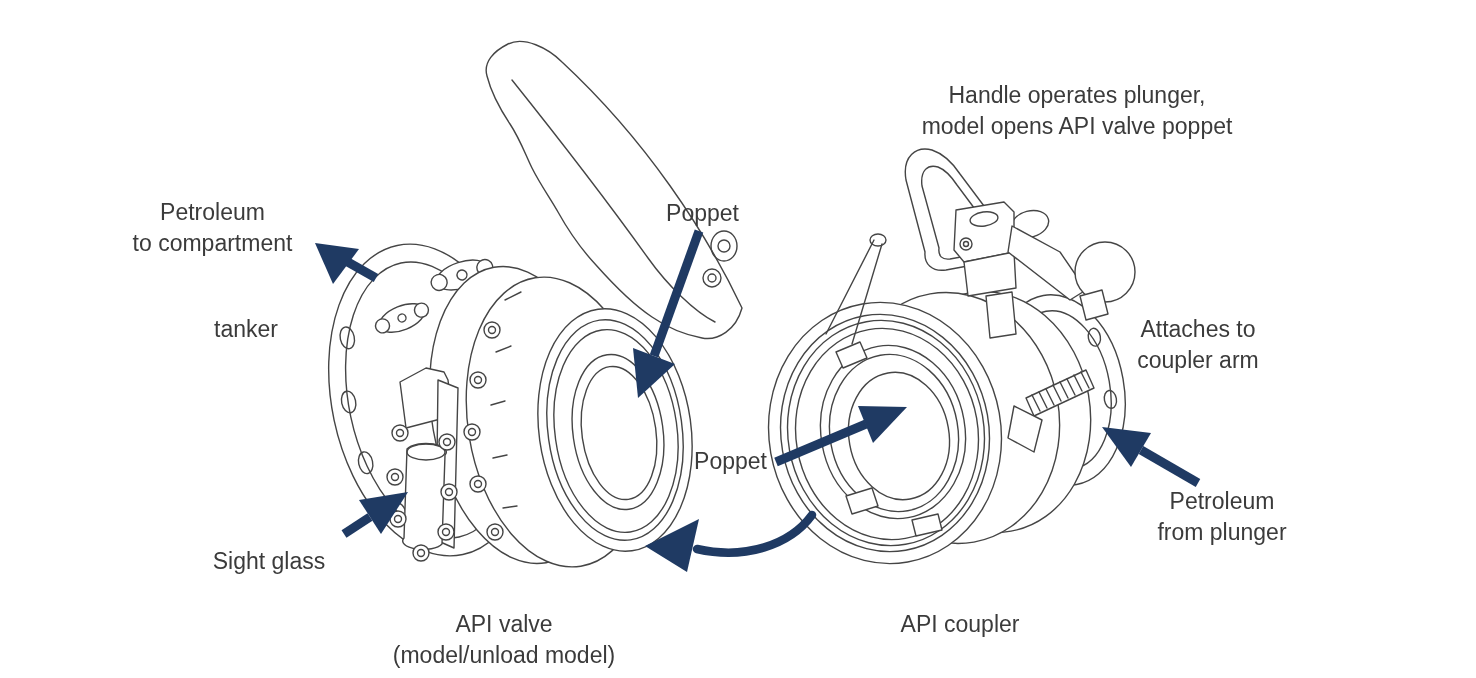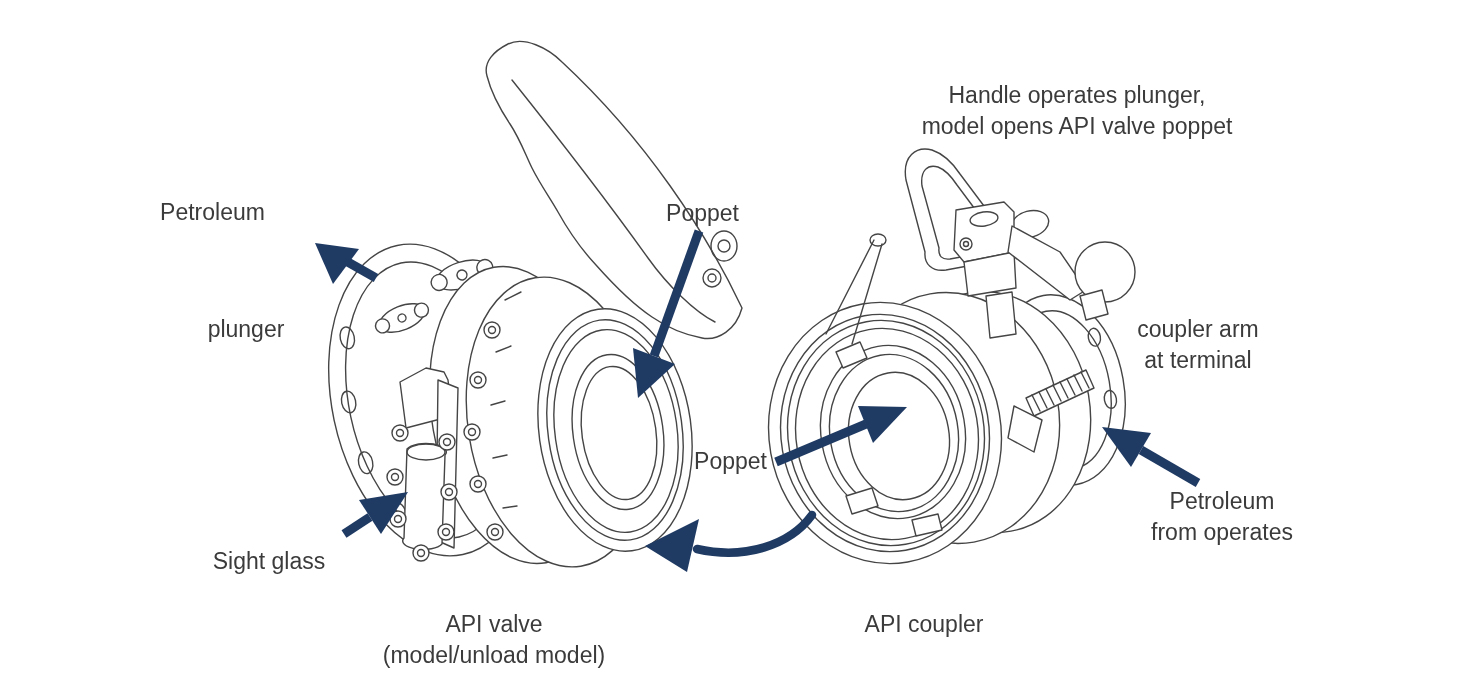--- a/index.html
+++ b/index.html
@@ -207,50 +207,51 @@
     </g>
   </svg>
 
   <div class="label" style="left:897px;top:80px;width:360px">
     <span>Handle operates plunger,</span>
     <span>model opens API valve poppet</span>
   </div>
 
   <div class="label" style="left:110px;top:197px;width:205px">
     <span>Petroleum</span>
+    <span>to compartment</span>
   </div>
 
   <div class="label" style="left:156px;top:314px;width:180px">
-    <span>plunger</span>
+    <span>tanker</span>
   </div>
 
   <div class="label" style="left:655px;top:198px;width:95px">
     <span>Poppet</span>
   </div>
 
   <div class="label" style="left:203px;top:546px;width:132px">
     <span>Sight glass</span>
   </div>
 
-  <div class="label" style="left:374px;top:609px;width:240px">
+  <div class="label" style="left:384px;top:609px;width:240px">
     <span>API valve</span>
     <span>(model/unload model)</span>
   </div>
 
   <div class="label" style="left:683px;top:446px;width:95px">
     <span>Poppet</span>
   </div>
 
-  <div class="label" style="left:854px;top:609px;width:140px">
+  <div class="label" style="left:890px;top:609px;width:140px">
     <span>API coupler</span>
   </div>
 
   <div class="label" style="left:1122px;top:314px;width:152px">
+    <span>Attaches to</span>
     <span>coupler arm</span>
-    <span>at terminal</span>
   </div>
 
   <div class="label" style="left:1143px;top:486px;width:158px">
     <span>Petroleum</span>
-    <span>from operates</span>
+    <span>from plunger</span>
   </div>
 
 </div>
 
 </body></html>

